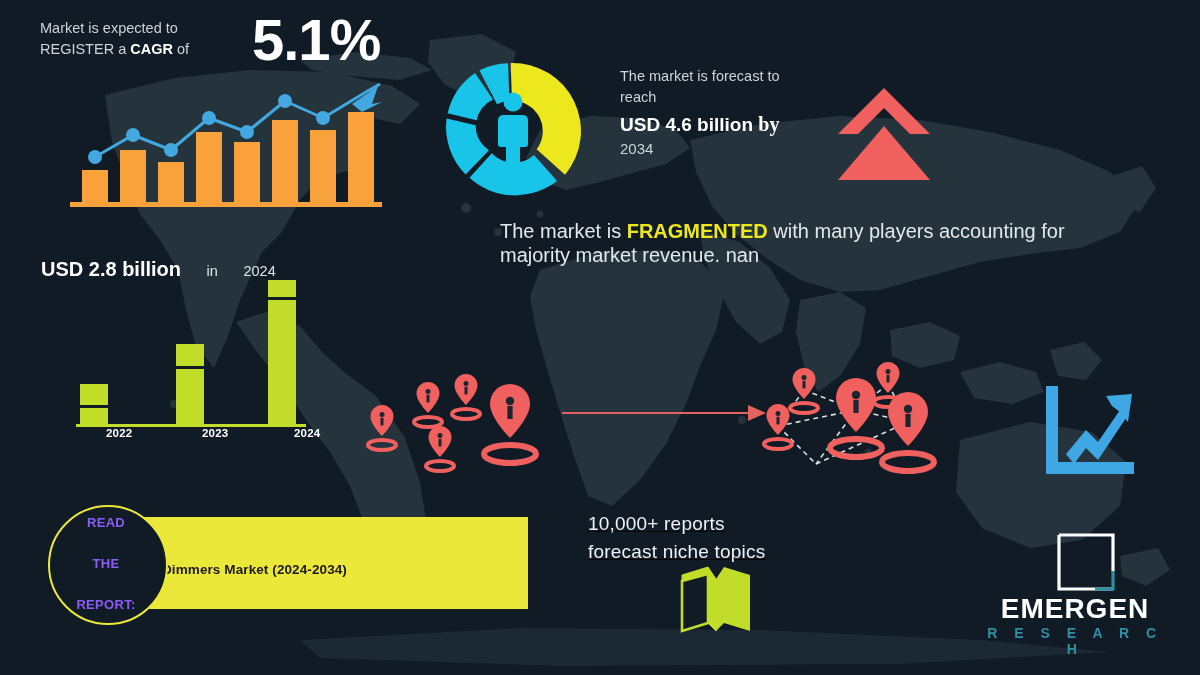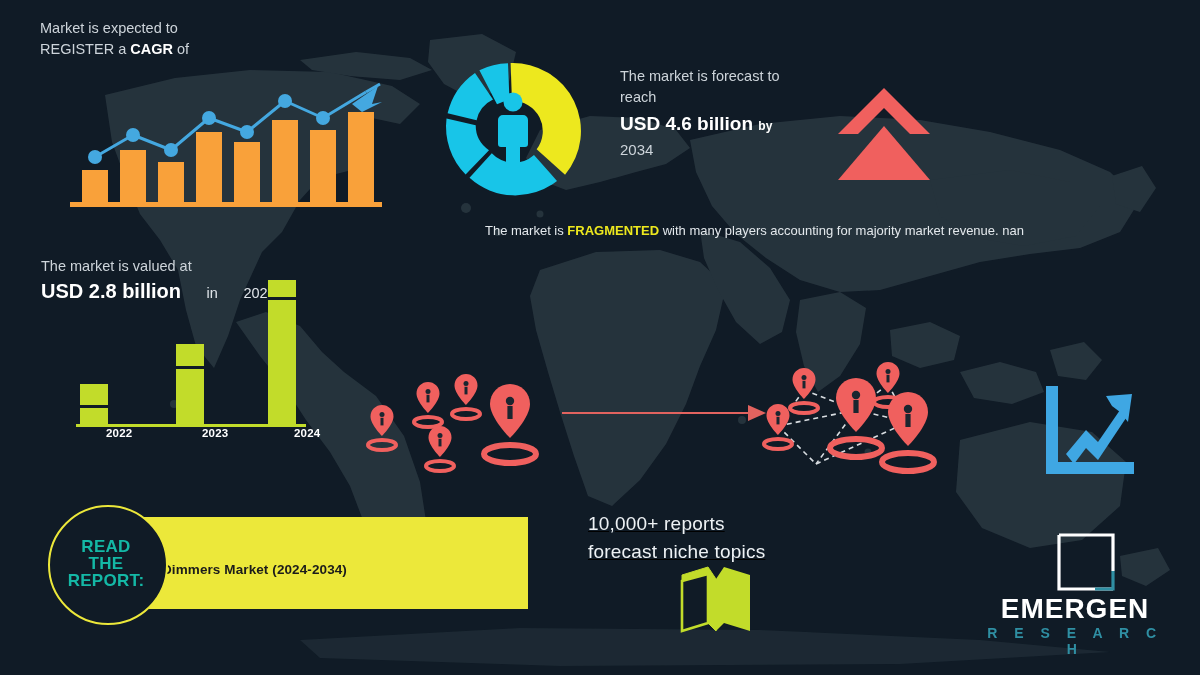--- a/index.html
+++ b/index.html
@@ -24,28 +24,28 @@
   #orange-chart{position:absolute;left:66px;top:78px;width:320px;height:130px;}
 
   
   #donut{position:absolute;left:437px;top:55px;width:152px;height:152px;}
 
   
   #forecast-block{position:absolute;left:620px;top:66px;width:230px;}
   #forecast-l1{font-size:14.5px;line-height:21px;color:#cdd4da;}
   #forecast-l2{font-size:19px;line-height:26px;margin-top:3px;color:#ffffff;}
   #forecast-l2 .strong{font-weight:700;}
-  #forecast-l2 .by{font-weight:700;font-size:12px;}
+  #forecast-l2 .by{font-weight:700;font-size:20px;font-family:Liberation Serif, serif;}
   #forecast-l3{font-size:15px;color:#cdd4da;line-height:22px;}
 
   
   #red-arrows{position:absolute;left:836px;top:84px;width:96px;height:100px;}
 
   
-  #fragmented{position:absolute;left:485px;top:219px;width:630px;font-size:13px;line-height:24px;color:#e3e8ec;}
+  #fragmented{position:absolute;left:500px;top:219px;width:630px;font-size:20px;line-height:24px;color:#e3e8ec;}
   #fragmented .hl{color:#ede81e;font-weight:700;}
 
   
   #valued-block{position:absolute;left:41px;top:255px;width:300px;}
   #valued-l1{font-size:14.5px;color:#cdd4da;line-height:22px;}
   #valued-l2{font-size:20px;color:#ffffff;line-height:26px;margin-top:1px;}
   #valued-l2 .strong{font-weight:700;}
   #valued-l2 .small{font-size:14.5px;font-weight:400;color:#dfe4e9;padding-left:20px;}
 
   
@@ -57,21 +57,21 @@
   #pins-right{position:absolute;left:756px;top:360px;width:200px;height:122px;}
   #flow-arrow{position:absolute;left:560px;top:398px;width:215px;height:30px;}
 
   
   #growth-icon{position:absolute;left:1038px;top:380px;width:100px;height:100px;}
 
   
   #report-bar{position:absolute;left:132px;top:517px;width:396px;height:92px;background:#ece83a;}
   #report-bar-label{position:absolute;left:162px;top:562px;font-size:13.5px;font-weight:700;color:#1b1b1b;letter-spacing:.1px;}
   #report-circle{position:absolute;left:48px;top:505px;width:116px;height:116px;border-radius:50%;background:#101b26;border:2.5px solid #ece83a;}
-  #report-circle-label{position:absolute;left:48px;top:505px;width:116px;height:116px;display:flex;flex-direction:column;align-items:center;justify-content:center;font-size:17px;font-weight:700;color:#14b8a6;line-height:17px;text-align:center;letter-spacing:.3px;}
+  #report-circle-label{position:absolute;left:48px;top:505px;width:116px;height:116px;display:flex;flex-direction:column;align-items:center;justify-content:center;font-size:13px;font-weight:700;color:#8b5cf6;line-height:17px;text-align:center;letter-spacing:.3px;gap:24px;}
 
   
   #reports-block{position:absolute;left:588px;top:510px;width:280px;text-decoration:underline;}
   #reports-l1{font-size:19px;color:#eef2f5;line-height:28px;letter-spacing:.2px;}
   #book-icon{position:absolute;left:678px;top:565px;width:76px;height:68px;}
   #logo-square{position:absolute;left:1057px;top:533px;width:58px;height:58px;}
   #logo-emergen{position:absolute;left:985px;top:594px;width:180px;text-align:center;font-size:28px;font-weight:700;color:#ffffff;letter-spacing:1px;line-height:30px;}
   #logo-research{position:absolute;left:985px;top:625px;width:180px;text-align:center;font-size:14px;font-weight:700;color:#2f8fa3;letter-spacing:6.5px;}
 </style>
 </head>
@@ -118,20 +118,21 @@
       <circle cx="174" cy="404" r="4"></circle>
         <circle cx="868" cy="452" r="3.5"></circle>
     </g>
   </svg>
 
   <div id="cagr-block">
     <div id="cagr-lines">
       <span>Market is expected to</span><br>
       <span>REGISTER a </span><b>CAGR</b><span> of</span>
     </div>
+    <div id="cagr-value">5.1%</div>
   </div>
 
   <svg id="orange-chart" viewBox="0 0 320 130">
     <g>
       <rect x="16" y="92" width="26" height="32" fill="#f9a13a"></rect>
       <rect x="54" y="72" width="26" height="52" fill="#f9a13a"></rect>
       <rect x="92" y="84" width="26" height="40" fill="#f9a13a"></rect>
       <rect x="130" y="54" width="26" height="70" fill="#f9a13a"></rect>
       <rect x="168" y="64" width="26" height="60" fill="#f9a13a"></rect>
       <rect x="206" y="42" width="26" height="82" fill="#f9a13a"></rect>
@@ -184,21 +185,20 @@
   <svg id="red-arrows" viewBox="0 0 96 100">
     <path d="M48 4 L94 50 L74 50 L48 24 L22 50 L2 50 Z" fill="#f0605e"></path>
     <path d="M48 42 L94 96 L2 96 Z" fill="#f0605e"></path>
   </svg>
 
   <div id="fragmented">
     <span>The market is </span><span class="hl">FRAGMENTED</span><span> with many players accounting for majority market revenue. nan</span>
   </div>
 
   <div id="valued-block">
-    <div id="valued-l1">The market is valued at</div>
     <div id="valued-l2">
       <span class="strong">USD 2.8 billion</span>
       <span class="small">in</span>
       <span class="small">2024</span>
     </div>
   </div>
 
   <svg id="green-chart" viewBox="0 0 250 175">
     <g fill="#c2dc2a">
 

